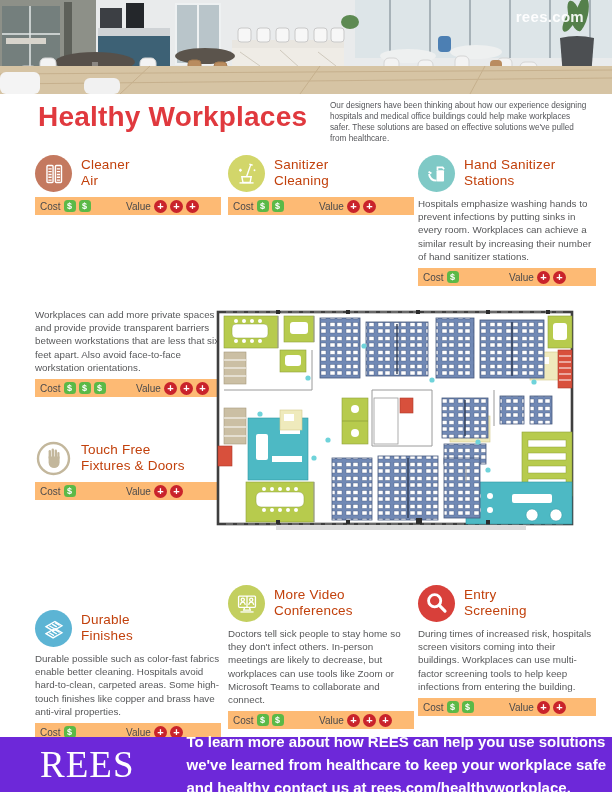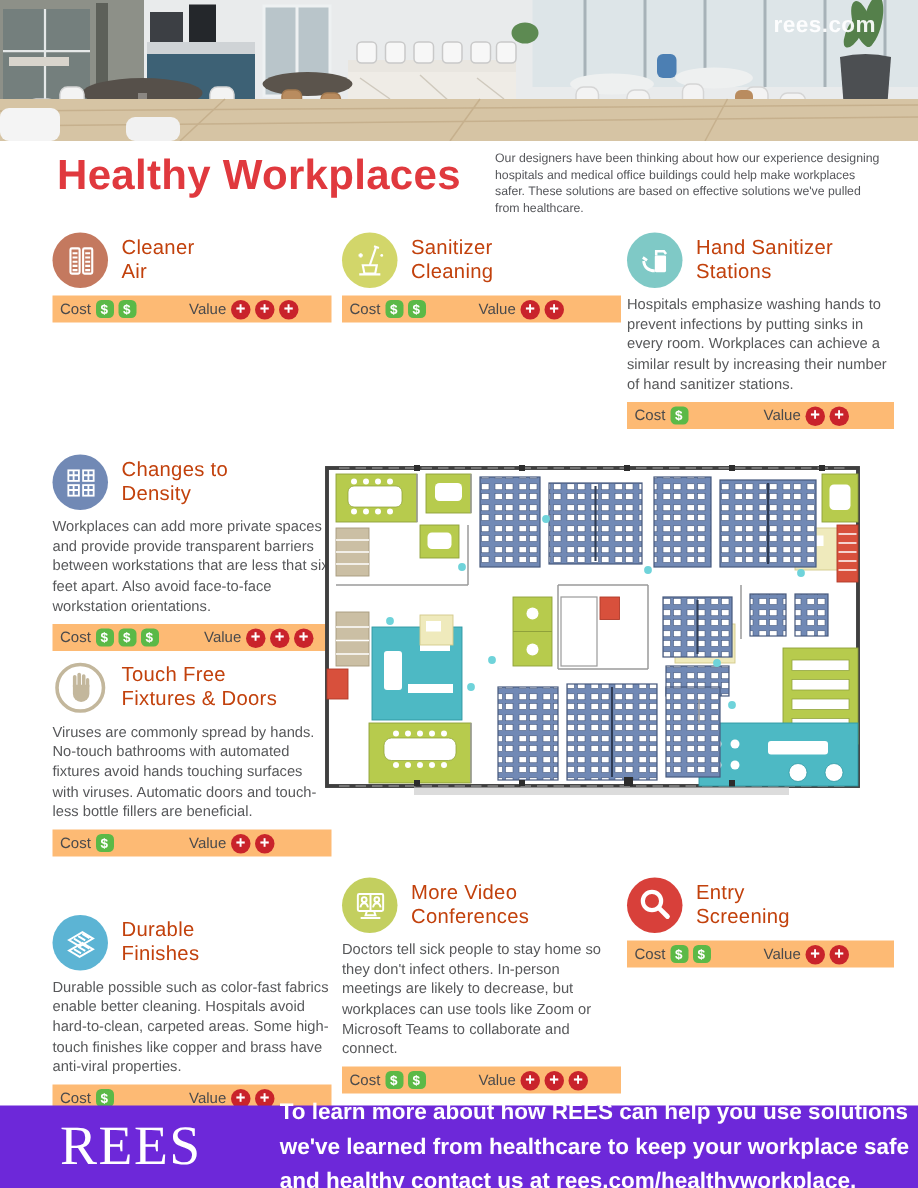--- a/index.html
+++ b/index.html
@@ -252,42 +252,20 @@
           <span>Value</span>
         <span class="badges">
             <span class="badge b-plus">+</span>
             <span class="badge b-plus">+</span>
           </span>
         </div>
     </div>
   </div>
 
   <div class="section" style="left:35px;top:303px">
-    <div class="sec-head">
-      <div class="icon-circle" style="background: rgb(113, 137, 181);">
-        <svg viewBox="0 0 32 32" fill="none" stroke="#fff" stroke-width="1.3">
-          <rect x="7" y="7" width="7.5" height="7.5"></rect>
-            <line x1="10.75" y1="7" x2="10.75" y2="14.5"></line>
-            <path d="M7 10.5h7.5"></path>
-          <rect x="17.5" y="7" width="7.5" height="7.5"></rect>
-            <line x1="21.25" y1="7" x2="21.25" y2="14.5"></line>
-            <path d="M17.5 10.5h7.5"></path>
-          <rect x="7" y="17.5" width="7.5" height="7.5"></rect>
-            <line x1="10.75" y1="17.5" x2="10.75" y2="25"></line>
-            <path d="M7 21h7.5"></path>
-          <rect x="17.5" y="17.5" width="7.5" height="7.5"></rect>
-            <line x1="21.25" y1="17.5" x2="21.25" y2="25"></line>
-            <path d="M17.5 21h7.5"></path>
-        </svg>
-      </div>
-      <div class="sec-title">
-        <div>Changes to</div>
-        <div>Density</div>
-      </div>
-    </div>
     <div class="sec-body">Workplaces can add more private spaces and provide provide transparent barriers between workstations that are less that six feet apart. Also avoid face-to-face workstation orientations.</div>
     <div class="cv-bar">
       <div class="cv-left" style="width:96px">
           <span>Cost</span>
         <span class="badges">
             <span class="badge b-dollar">$</span>
             <span class="badge b-dollar">$</span>
             <span class="badge b-dollar">$</span>
           </span>
         </div>
@@ -314,21 +292,20 @@
             <rect x="22.3" y="12" width="2.2" height="7" rx="1.1"></rect>
             <path d="M13.6 16.5h11v6a5.5 5.5 0 0 1 -11 0z"></path>
           </g>
         </svg>
       </div>
       <div class="sec-title">
         <div>Touch Free</div>
         <div>Fixtures &amp; Doors</div>
       </div>
     </div>
-    <div class="sec-body">Viruses are commonly spread by hands. No-touch bathrooms with automated fixtures avoid hands touching surfaces with viruses. Automatic doors and touch-less bottle fillers are beneficial.</div>
     <div class="cv-bar">
       <div class="cv-left">
           <span>Cost</span>
         <span class="badges">
             <span class="badge b-dollar">$</span>
           </span>
         </div>
       <div class="cv-right">
           <span>Value</span>
         <span class="badges">
@@ -604,20 +581,21 @@
         <svg viewBox="0 0 32 32" fill="none" stroke="#fff">
           <circle cx="13.5" cy="12.5" r="6.5" stroke-width="3"></circle>
           <line x1="18.5" y1="17.5" x2="24.5" y2="23.5" stroke-width="3.4" stroke-linecap="round"></line>
         </svg>
       </div>
       <div class="sec-title">
         <div>Entry</div>
         <div>Screening</div>
       </div>
     </div>
+    <div class="sec-body">During times of increased risk, hospitals screen visitors coming into their buildings. Workplaces can use multi-factor screening tools to help keep infections from entering the building.</div>
     <div class="cv-bar">
       <div class="cv-left">
           <span>Cost</span>
         <span class="badges">
             <span class="badge b-dollar">$</span>
             <span class="badge b-dollar">$</span>
           </span>
         </div>
       <div class="cv-right">
           <span>Value</span>

